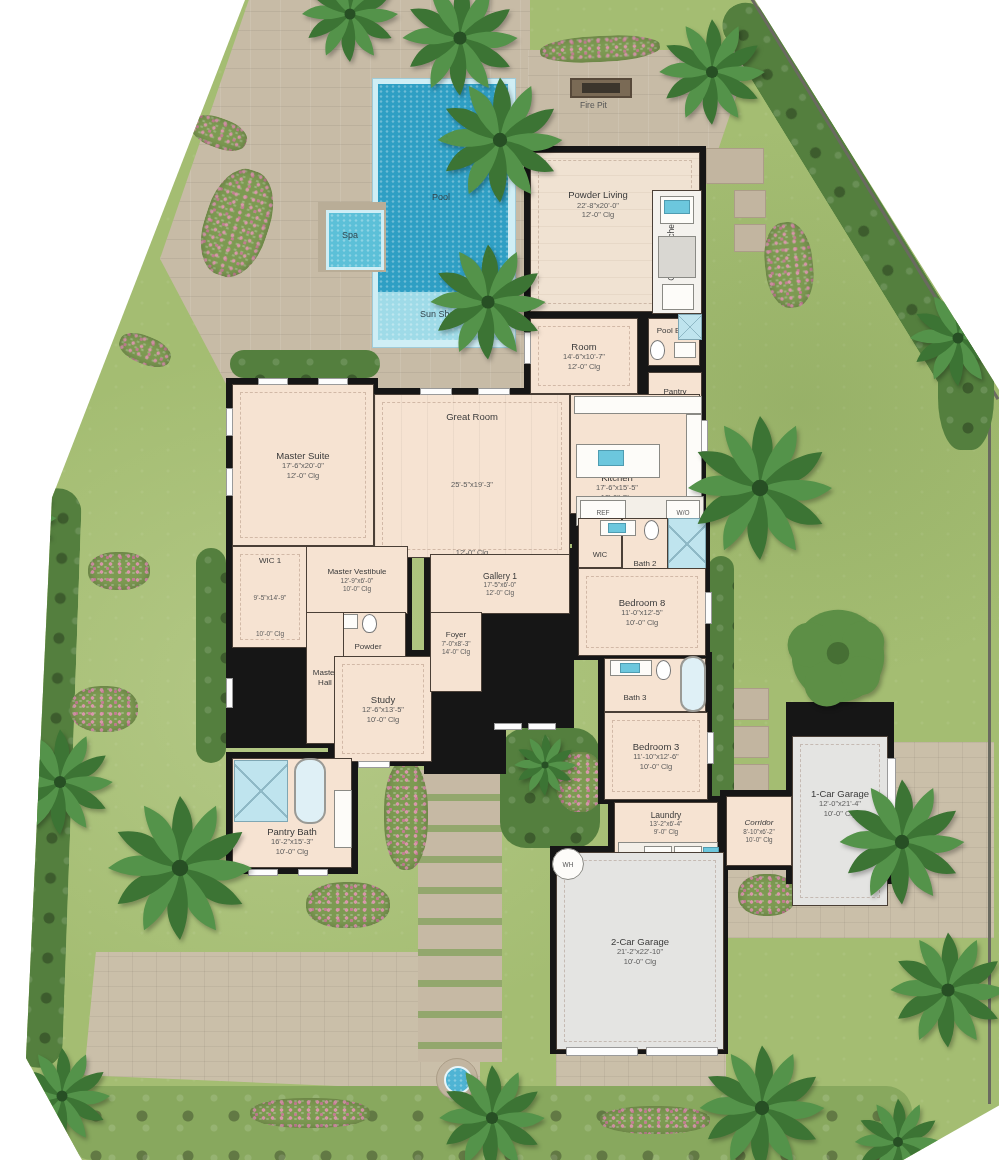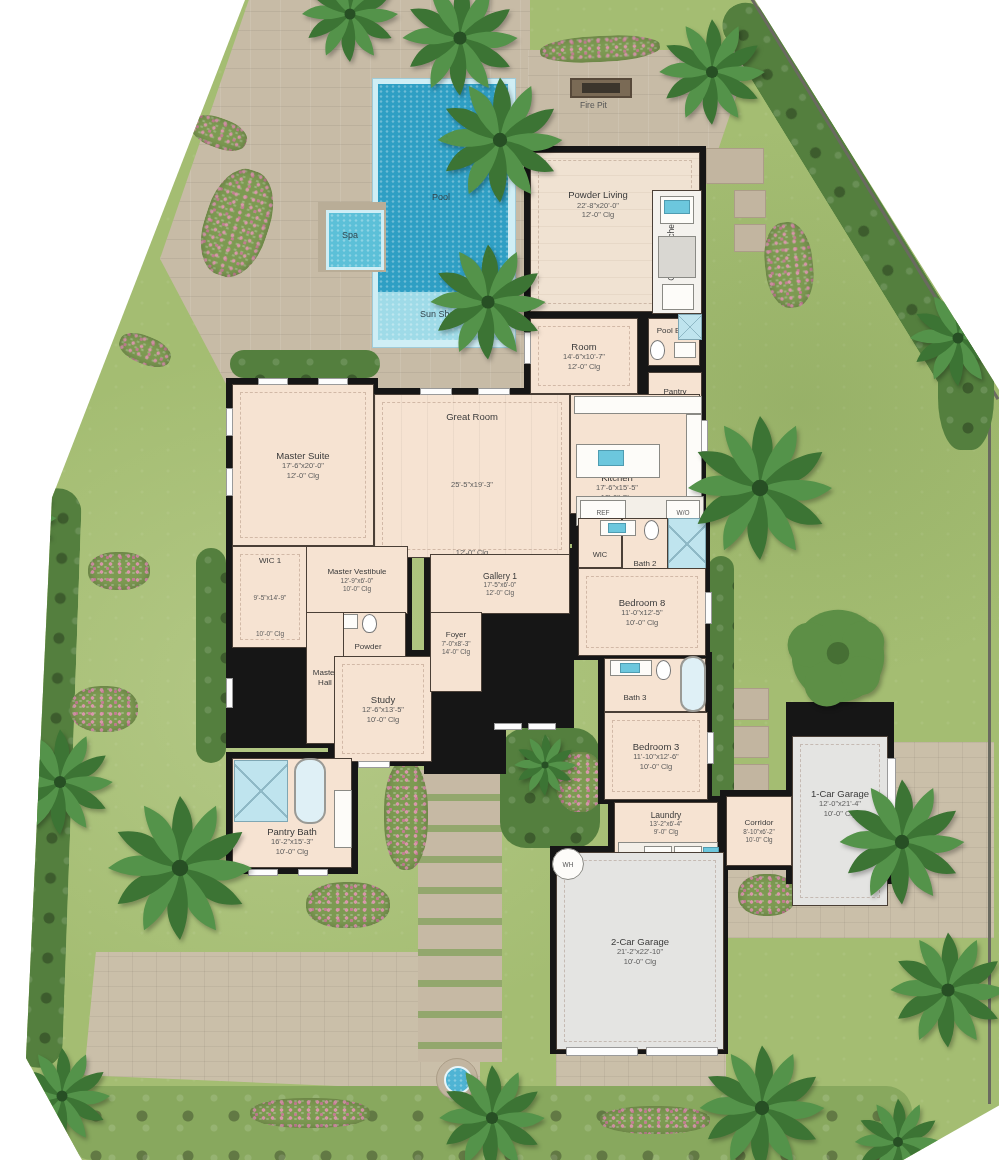--- a/index.html
+++ b/index.html
@@ -328,21 +328,21 @@
       <div class="rn" style="font-size:8.5px;">Laundry</div>
       <div class="rd" style="font-size:6.5px;">13'-2"x6'-4"</div>
       <div class="rd" style="font-size:6.5px;">9'-0" Clg</div>
     </div>
     <div class="fix" style="left:618px;top:842px;width:98px;height:24px;background:#f3efe8;"></div>
     <div class="applab" style="left:644px;top:846px;width:26px;height:20px;">D</div>
     <div class="applab" style="left:674px;top:846px;width:26px;height:20px;">W</div>
     <div class="sinkb" style="left:703px;top:847px;width:14px;height:16px;"></div>
 
     <div class="room" style="left:726px;top:796px;width:64px;height:68px;">
-      <div class="rn" style="font-size:8px;">Corridor</div>
+      <div class="rn" style="font-size:8px;font-style:italic;">Corridor</div>
       <div class="rd" style="font-size:6.3px;">8'-10"x6'-2"</div>
       <div class="rd" style="font-size:6.3px;">10'-0" Clg</div>
     </div>
 
     <div class="room garfloor dash" style="left:792px;top:708px;width:96px;height:170px;padding-bottom:36px;box-sizing:border-box;margin-top:28px;">
       <div class="rn">1-Car Garage</div>
       <div class="rd">12'-0"x21'-4"</div>
       <div class="rd">10'-0" Clg</div>
     </div>
 

